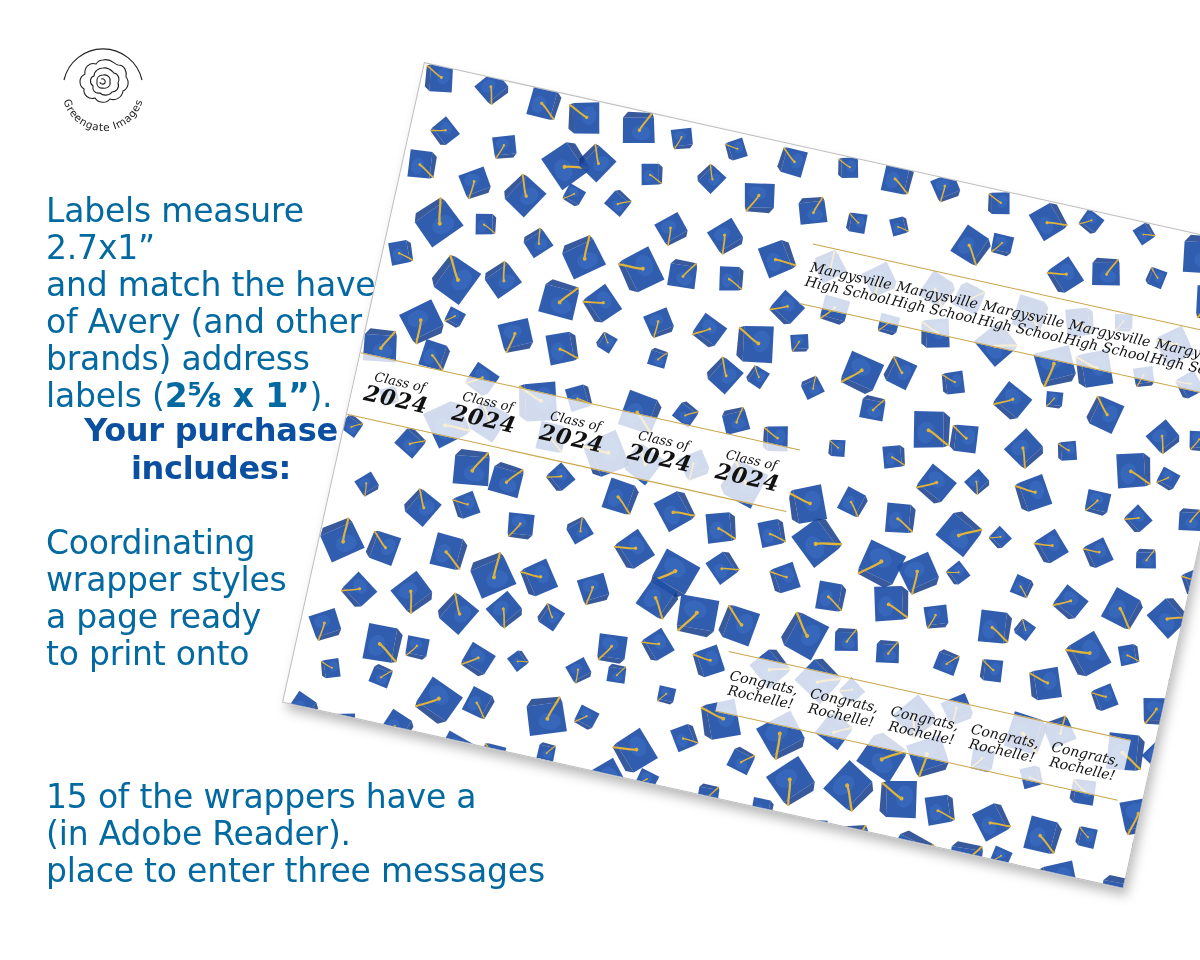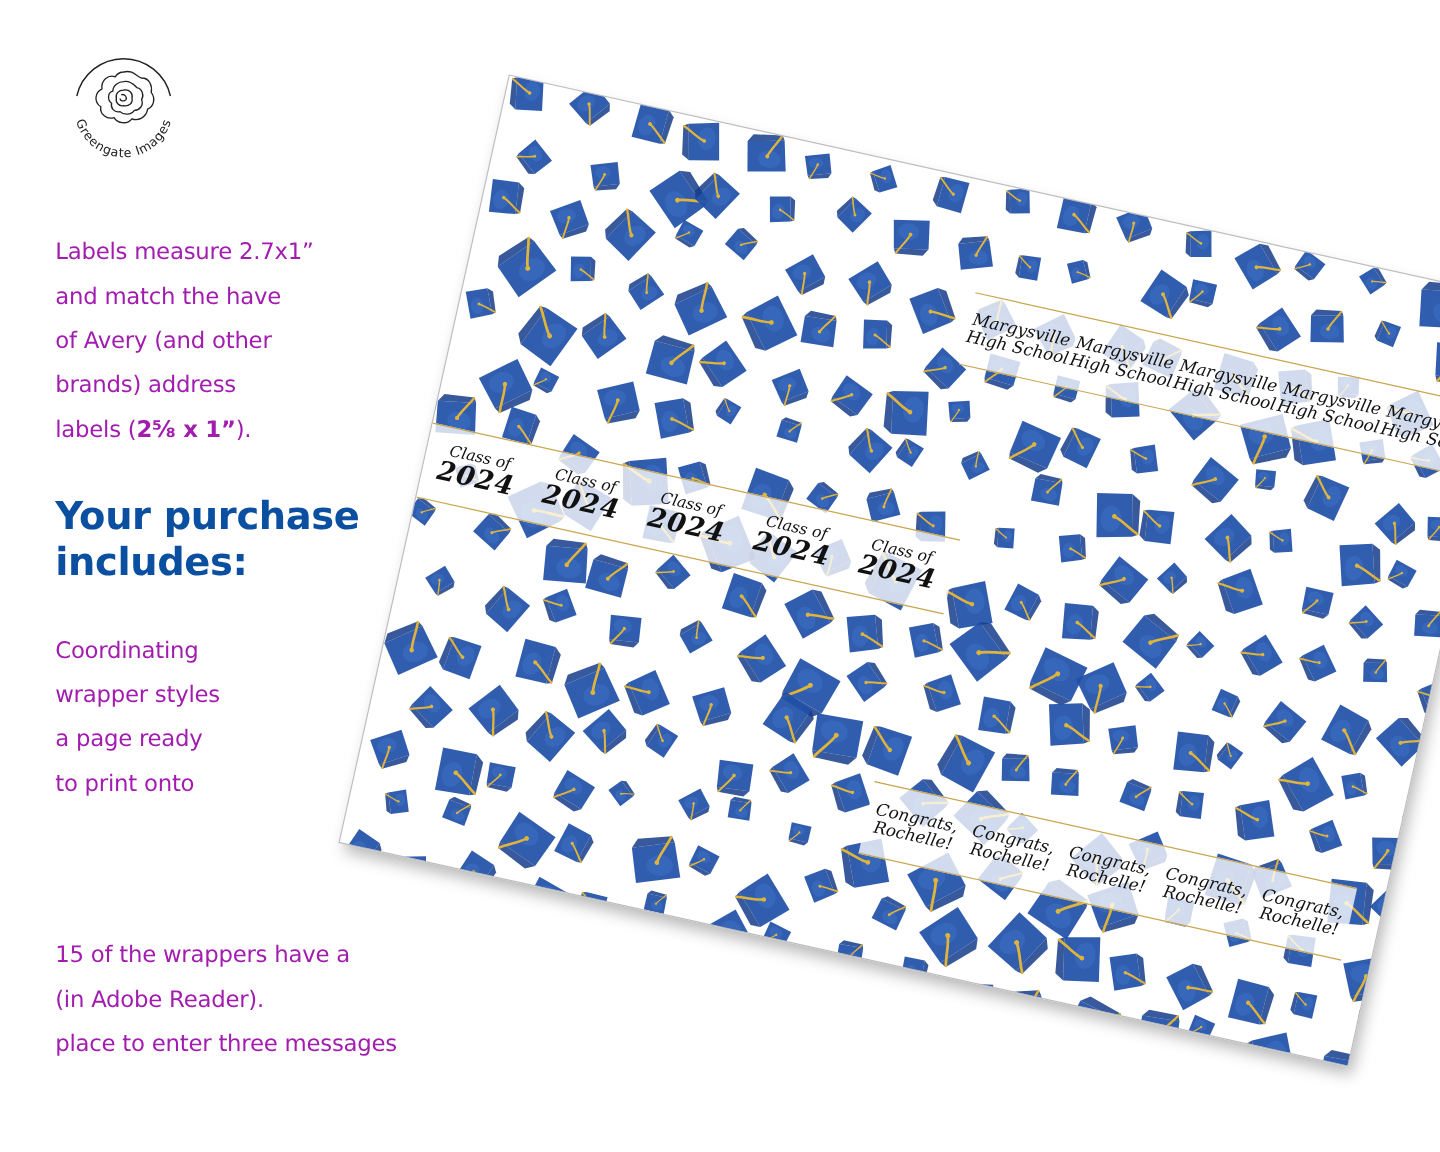--- a/index.html
+++ b/index.html
@@ -1,22 +1,22 @@
 <!DOCTYPE html>
 <html><head>
 <meta charset="utf-8">
 <style>
   html, body { margin:0; padding:0; }
   body { width:1200px; height:960px; background:#ffffff; position:relative; overflow:hidden; font-family:"DejaVu Sans", sans-serif; color:#141414; }
   .logo { position:absolute; left:48px; top:32px; width:110px; height:110px; }
   .logo svg { width:110px; height:110px; }
-  .copy { position:absolute; left:46px; font-size:19px; line-height:37px; letter-spacing:-0.2px; color:#a21caf; }
+  .copy { position:absolute; left:46px; font-size:33px; line-height:37px; letter-spacing:-0.2px; color:#0369a1; }
   .copy.p1 { top:192px; width:330px; }
   .copy.p1 b { font-weight:bold; }
-  .heading { position:absolute; left:46px; top:411px; font-size:32px; line-height:38px; font-weight:bold; color:#0b4fa1; width:330px; letter-spacing:-0.3px; }
+  .heading { position:absolute; left:46px; top:411px; font-size:32px; line-height:38px; font-weight:bold; color:#0b4fa1; width:330px; letter-spacing:-0.3px;text-align:center; }
   .copy.p2 { top:524px; width:260px; }
   .copy.p3 { top:778px; width:520px; }
   .paper-shadow { position:absolute; left:424px; top:62px; width:860px; height:654px; transform-origin:0 0; transform:rotate(12.5deg) translate(6px,8px); background:rgba(0,0,0,0.28); filter:blur(6px); }
   .paper { position:absolute; left:424px; top:62px; width:860px; height:654px; transform-origin:0 0; transform:rotate(12.5deg); background:#ffffff; border:1px solid #bdbdbd; overflow:hidden; }
   .pattern { position:absolute; inset:0; }
   .cap { position:absolute; }
   .strip { position:absolute; background:rgba(255,255,255,0.78); border-top:1.5px solid #c9a54a; border-bottom:1.5px solid #c9a54a; display:flex; justify-content:space-around; align-items:center; }
   .lbl { font-family:"DejaVu Serif", serif; font-style:italic; color:#111; text-align:center; line-height:1.05; }
   .lbl .l1 { display:block; font-size:13px; }
   .lbl .l2 { display:block; font-size:22px; font-weight:bold; letter-spacing:1px; }

